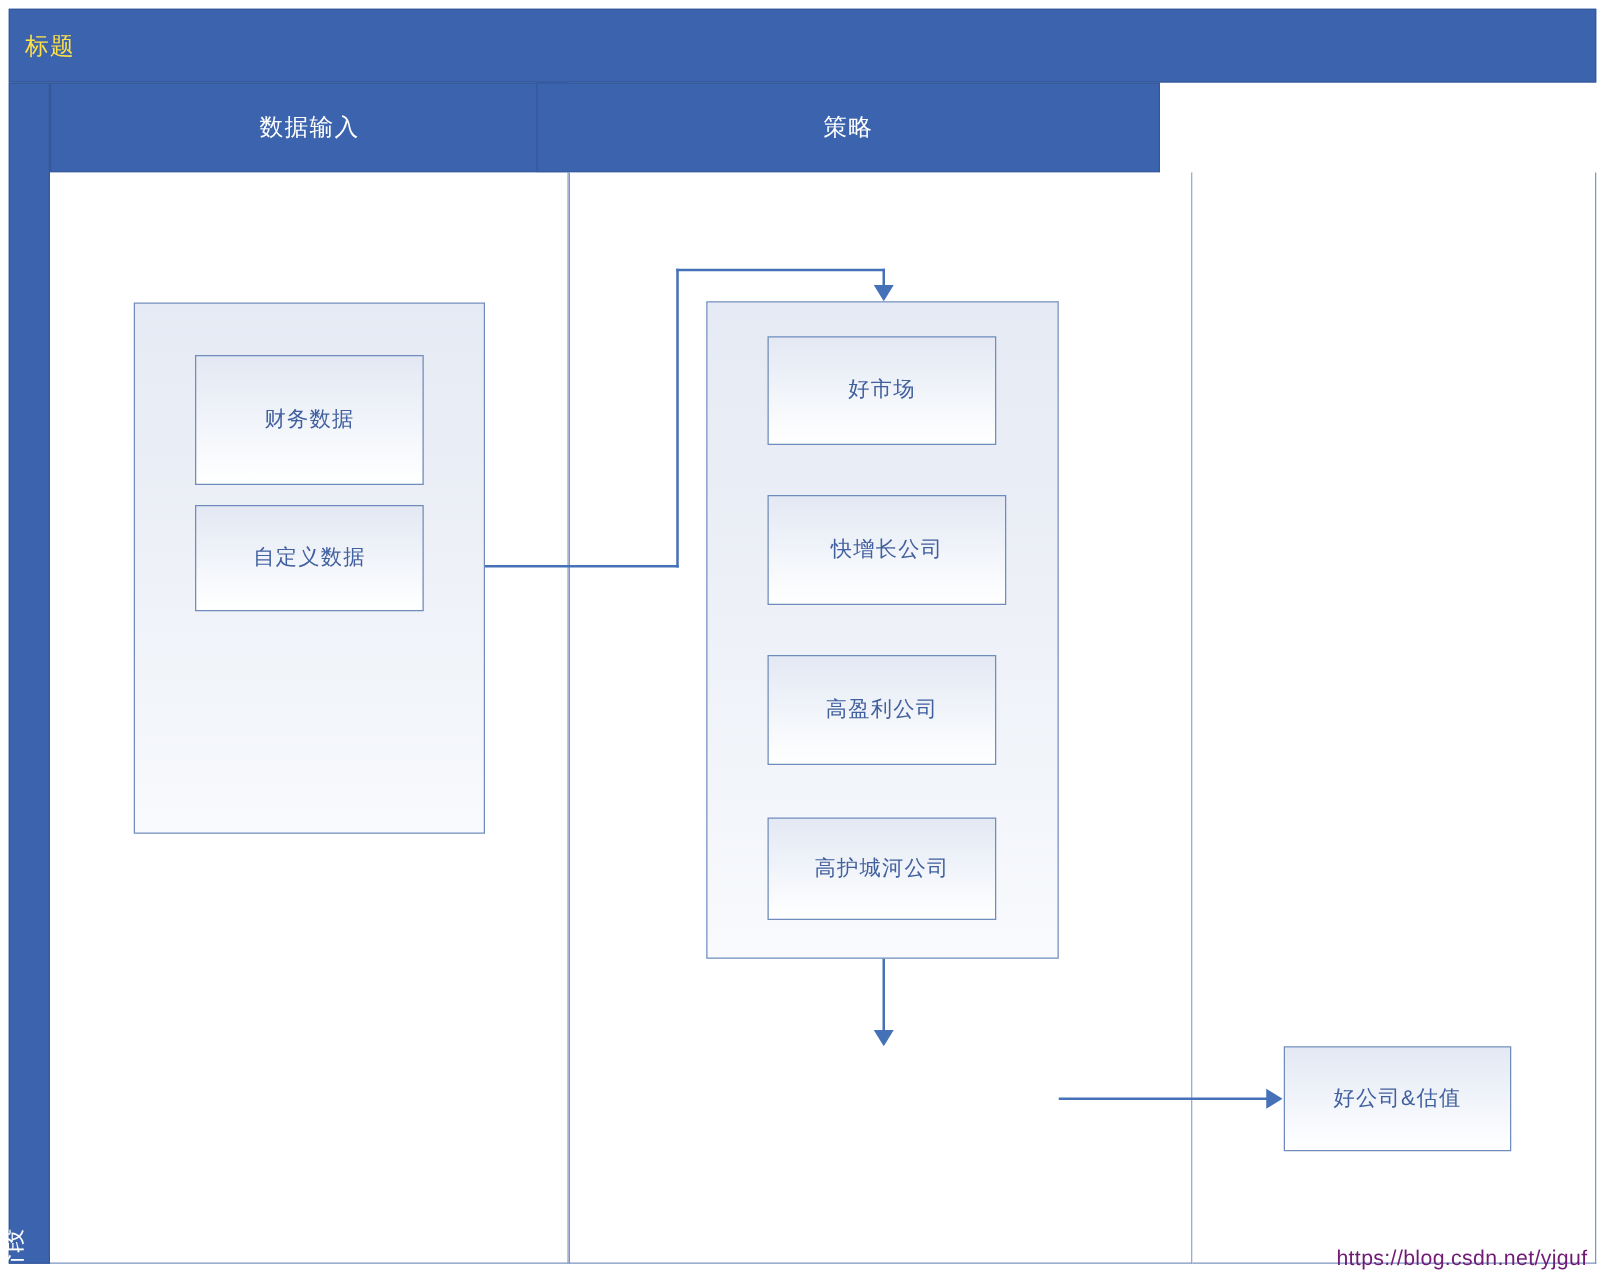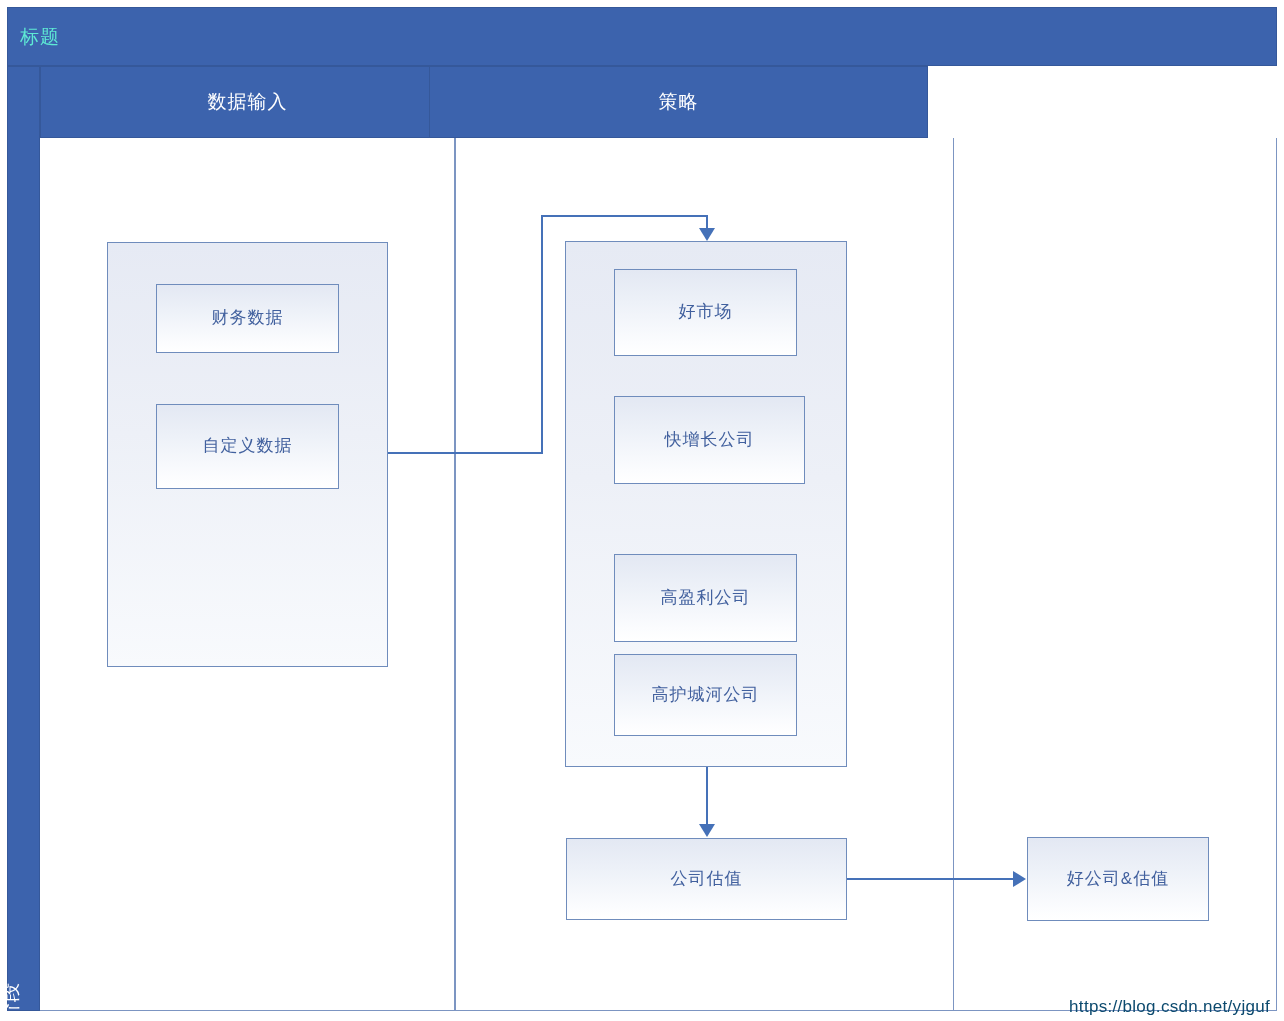--- a/index.html
+++ b/index.html
@@ -28,21 +28,21 @@
     height: 59px;
     background: #3C63AD;
     box-sizing: border-box;
     border: 1px solid #35589A;
   }
   .title-bar .title-text {
     position: absolute;
     left: 12px;
     top: 50%;
     transform: translateY(-50%);
-    color: #5eead4;
+    color: #fde047;
     font-size: 19px;
     letter-spacing: 1px;
     white-space: nowrap;
   }
 
   .phase-band {
     position: absolute;
     left: 7px;
     top: 66px;
     width: 33px;
@@ -111,29 +111,29 @@
     line-height: 1.3;
   }
   .container-node {
     background: linear-gradient(to bottom, #E6EAF4 0%, #EDF0F7 45%, #F8FAFD 100%);
     border: 1px solid #6F8CBC;
     display: block;
   }
 
   
   #group-data-input { left: 107px; top: 242px; width: 281px; height: 425px; }
-  #node-financial-data { left: 156px; top: 284px; width: 183px; height: 69px; }
+  #node-financial-data { left: 156px; top: 284px; width: 183px; height: 104px; }
   #node-custom-data    { left: 156px; top: 404px; width: 183px; height: 85px; }
   #node-invest-exp     { left: 156px; top: 527px; width: 183px; height: 81px; }
 
   
   #group-strategy { left: 565px; top: 241px; width: 282px; height: 526px; }
   #node-good-market     { left: 614px; top: 269px; width: 183px; height: 87px; }
   #node-fast-growth     { left: 614px; top: 396px; width: 191px; height: 88px; }
-  #node-high-profit     { left: 614px; top: 524px; width: 183px; height: 88px; margin-top: 30px; }
+  #node-high-profit     { left: 614px; top: 524px; width: 183px; height: 88px; }
   #node-wide-moat       { left: 614px; top: 654px; width: 183px; height: 82px; }
 
   #node-valuation       { left: 566px; top: 838px; width: 281px; height: 82px; }
   #node-good-company    { left: 1027px; top: 837px; width: 182px; height: 84px; }
 
   
   .conn {
     position: absolute;
     background: #4571B8;
   }
@@ -168,21 +168,21 @@
 
   
   #e3-h  { left: 847px; top: 878px; width: 167px; }
   #e3-arrow { left: 1013px; top: 871px; }
 
   
   .watermark {
     position: absolute;
     right: 14px;
     bottom: 4px;
-    color: #0c4a6e;
+    color: #701a75;
     font-size: 17px;
     letter-spacing: 0.3px;
     white-space: nowrap;
   }
 </style>
 </head>
 <body>
 
 <div id="canvas">
 
@@ -204,21 +204,20 @@
   <div class="node container-node" id="group-data-input"></div>
   <div class="node" id="node-financial-data">财务数据</div>
   <div class="node" id="node-custom-data">自定义数据</div>
 
   <div class="node container-node" id="group-strategy"></div>
   <div class="node" id="node-good-market">好市场</div>
   <div class="node" id="node-fast-growth">快增长公司</div>
   <div class="node" id="node-high-profit">高盈利公司</div>
   <div class="node" id="node-wide-moat">高护城河公司</div>
 
-  <div class="node" id="node-valuation">公司估值</div>
   <div class="node" id="node-good-company">好公司&amp;估值</div>
 
   <div class="conn conn-h" id="e1-h1"></div>
   <div class="conn conn-v" id="e1-v1"></div>
   <div class="conn conn-h" id="e1-h2"></div>
   <div class="conn conn-v" id="e1-v2"></div>
   <div class="arrow-down" id="e1-arrow"></div>
 
   <div class="conn conn-v" id="e2-v"></div>
   <div class="arrow-down" id="e2-arrow"></div>

